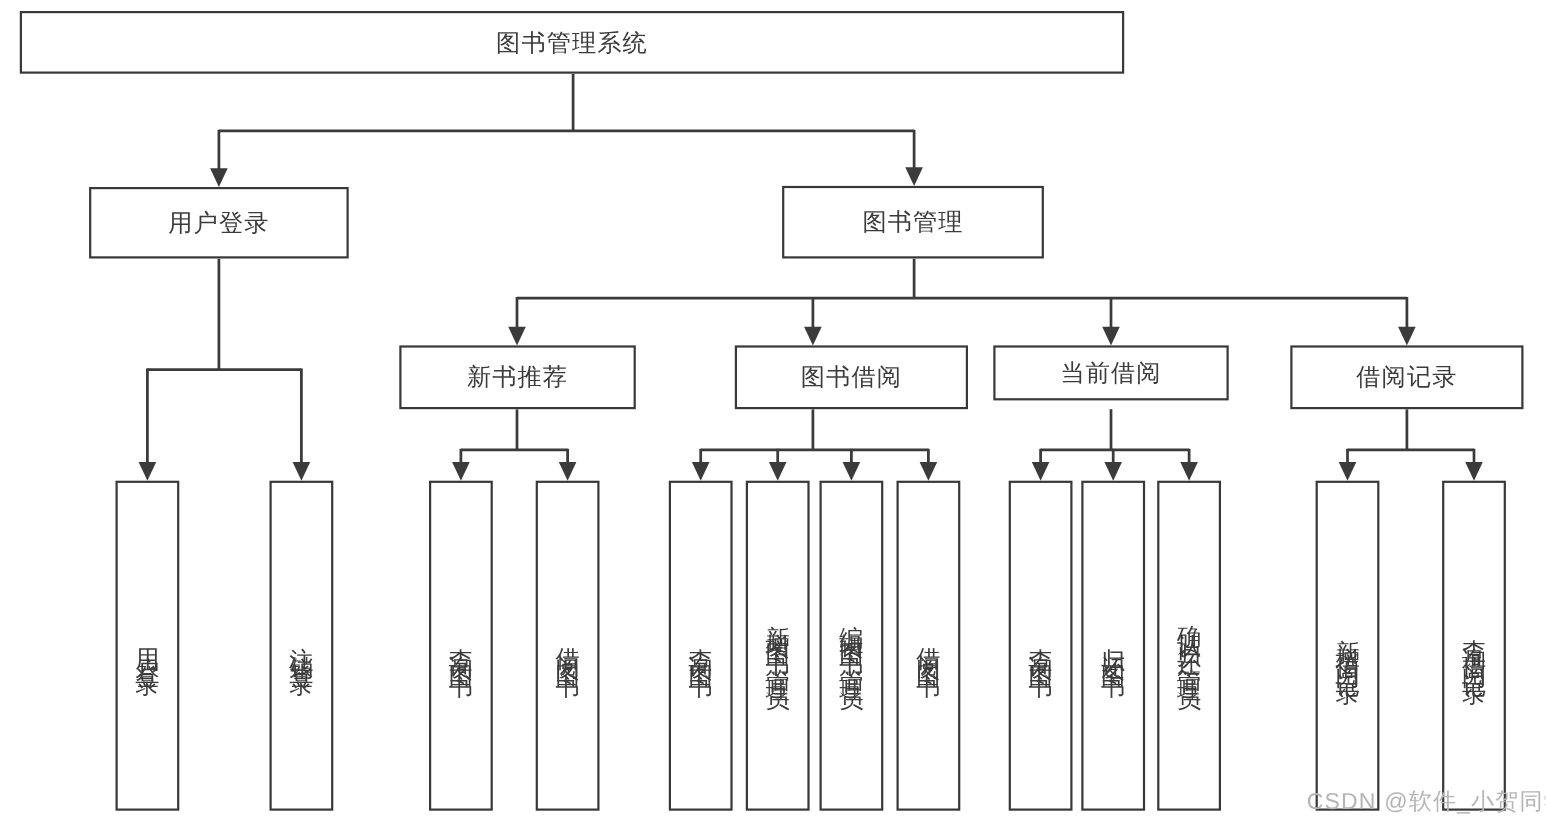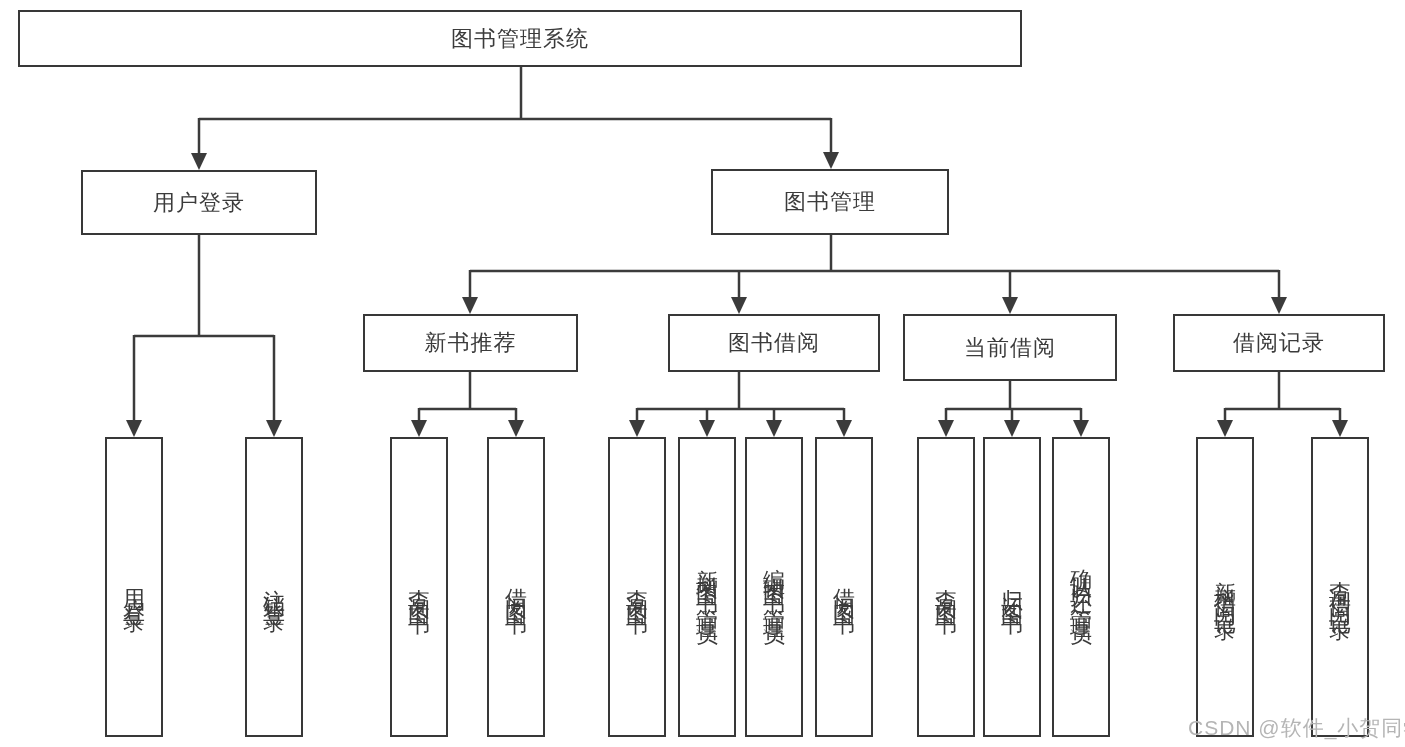--- a/index.html
+++ b/index.html
@@ -44,21 +44,21 @@
     letter-spacing: 8px;
     white-space: normal;
     line-height: 1;
   }
   
   #n-root { left: 18px;   top: 10px;  width: 1004px; height: 57px; }
   #n-login{ left: 81px;   top: 170px; width: 236px;  height: 65px; }
   #n-mgmt { left: 711px;  top: 169px; width: 238px;  height: 66px; }
   #n-s0   { left: 363px;  top: 314px; width: 215px;  height: 58px; }
   #n-s1   { left: 668px;  top: 314px; width: 212px;  height: 58px; }
-  #n-s2   { left: 903px;  top: 314px; width: 214px;  height: 67px; }
+  #n-s2   { left: 903px;  top: 314px; width: 214px;  height: 50px; }
   #n-s3   { left: 1173px; top: 314px; width: 212px;  height: 58px; }
   #n-l0  { left: 105px;  }
   #n-l1  { left: 245px;  }
   #n-l2  { left: 390px;  }
   #n-l3  { left: 487px;  }
   #n-l4  { left: 608px;  }
   #n-l5  { left: 678px;  }
   #n-l6  { left: 745px;  }
   #n-l7  { left: 815px;  }
   #n-l8  { left: 917px;  }

